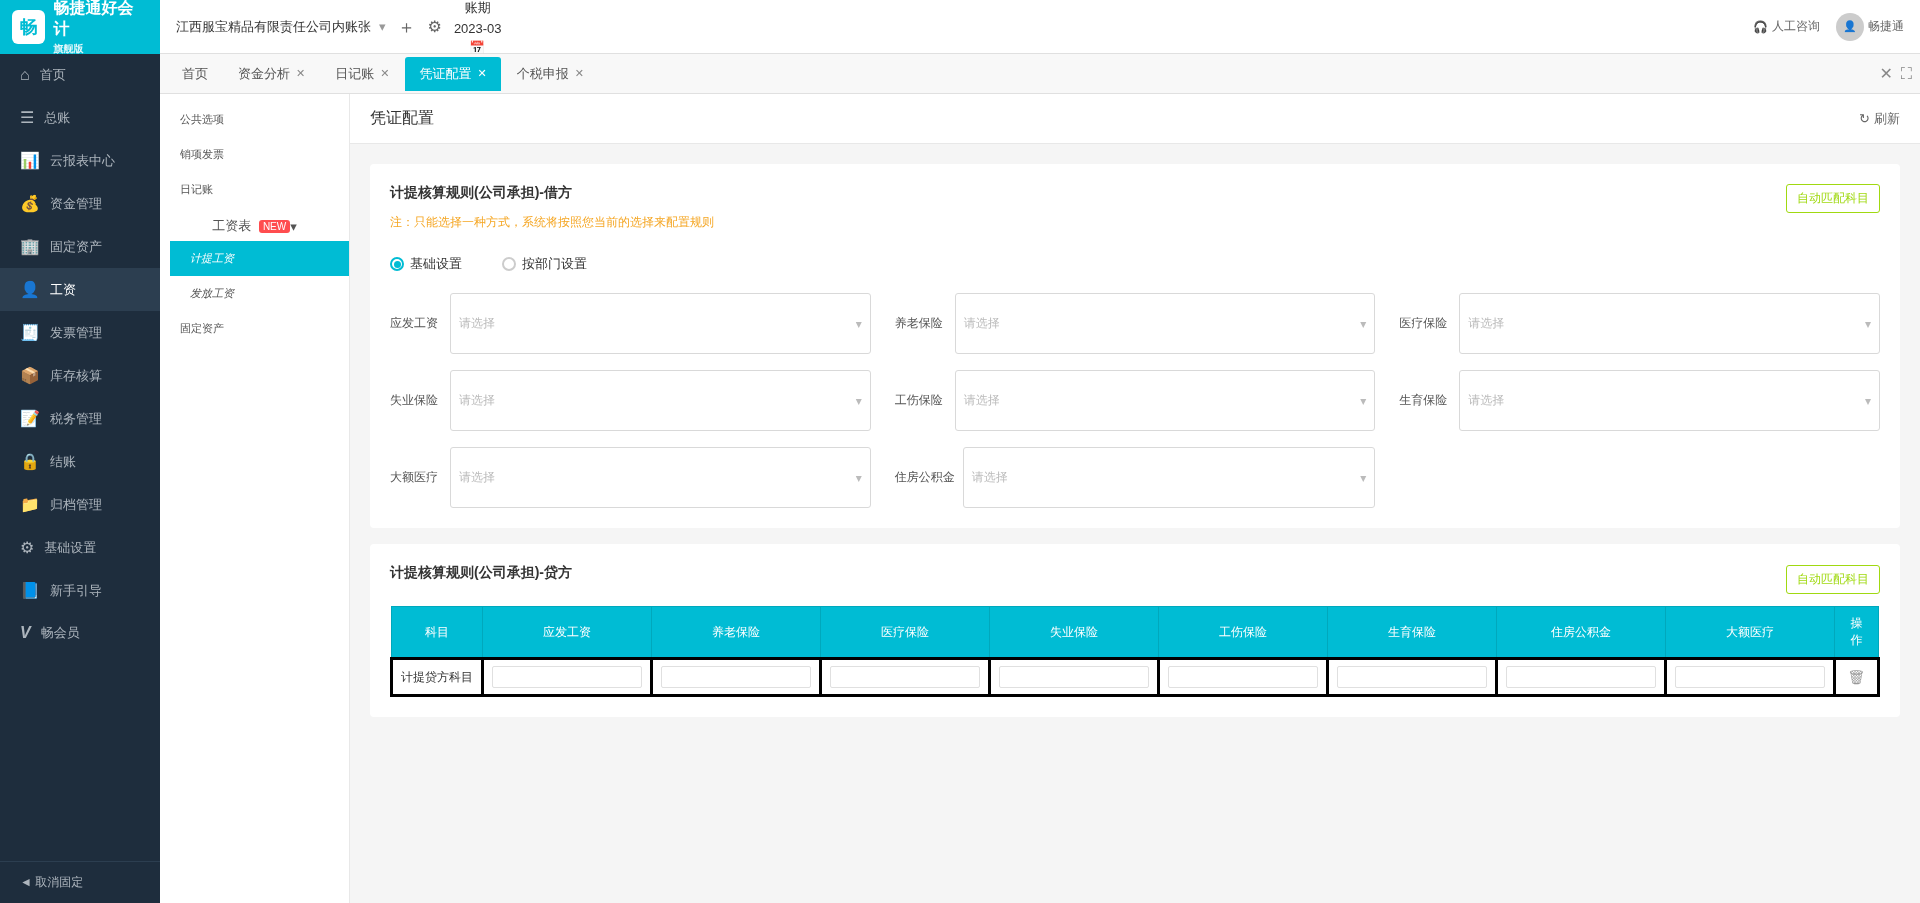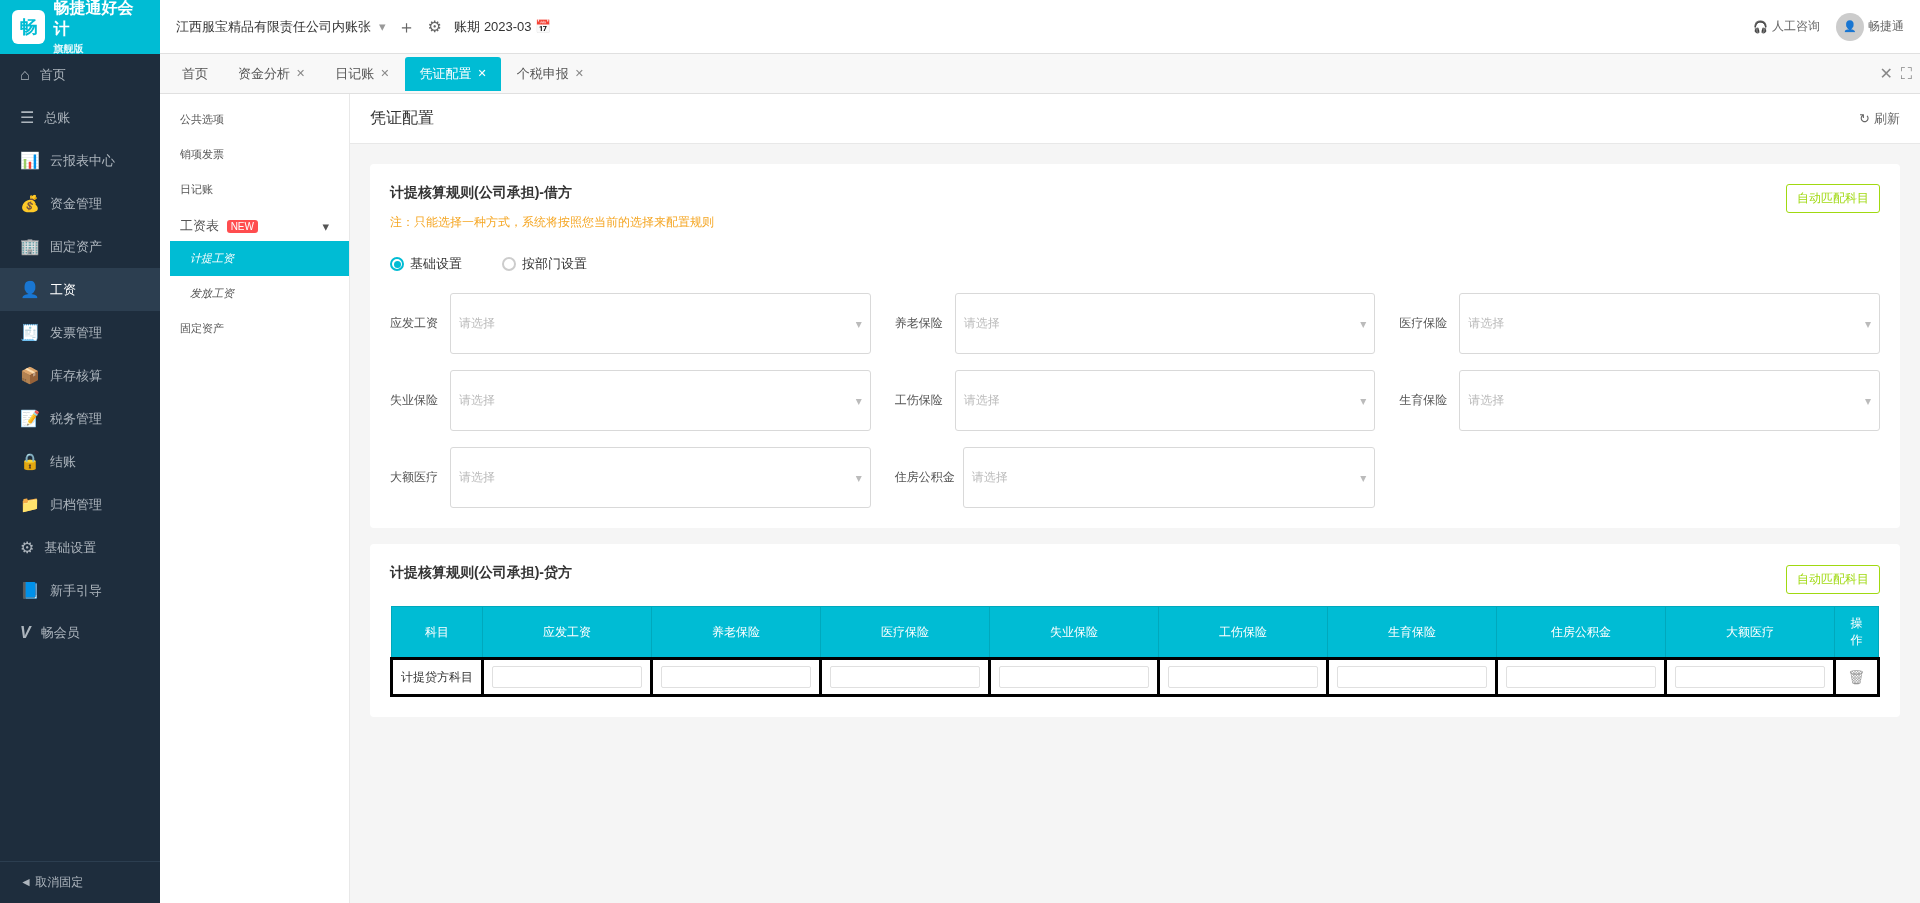--- a/index.html
+++ b/index.html
@@ -91,21 +91,21 @@
     }
     .topbar-company {
       font-size: 13px;
       color: #333;
       display: flex;
       align-items: center;
       gap: 4px;
     }
     .topbar-add { color: #666; font-size: 18px; cursor: pointer; }
     .topbar-settings { color: #666; font-size: 16px; cursor: pointer; }
-    .topbar-period { font-size: 13px; color: #333; display: flex; align-items: center; gap: 4px; }
+    .topbar-period { font-size: 13px; color: #333; display: flex; align-items: center; gap: 4px; flex-direction: column; }
     .topbar-right { margin-left: auto; display: flex; align-items: center; gap: 16px; }
     .topbar-support { display: flex; align-items: center; gap: 4px; color: #666; font-size: 12px; cursor: pointer; }
     .topbar-user { display: flex; align-items: center; gap: 4px; color: #666; font-size: 12px; cursor: pointer; }
     .avatar { width: 28px; height: 28px; border-radius: 50%; background: #ccc; display: flex; align-items: center; justify-content: center; font-size: 11px; color: #666; }
 
     
     .tabs {
       background: #f8f8f8;
       border-bottom: 1px solid #e0e0e0;
       display: flex;
@@ -159,21 +159,21 @@
       gap: 6px;
     }
     .sub-sidebar-item.active { background: #00bcd4; color: white; }
     .sub-sidebar-group {
       padding: 10px 20px 6px;
       cursor: pointer;
       color: #555;
       font-size: 13px;
       display: flex;
       align-items: center;
-      justify-content: space-between;
+      justify-content: center;
     }
     .new-badge {
       background: #ff4d4f;
       color: white;
       font-size: 10px;
       padding: 1px 4px;
       border-radius: 3px;
       margin-left: 4px;
     }
     .sub-sidebar-children {

